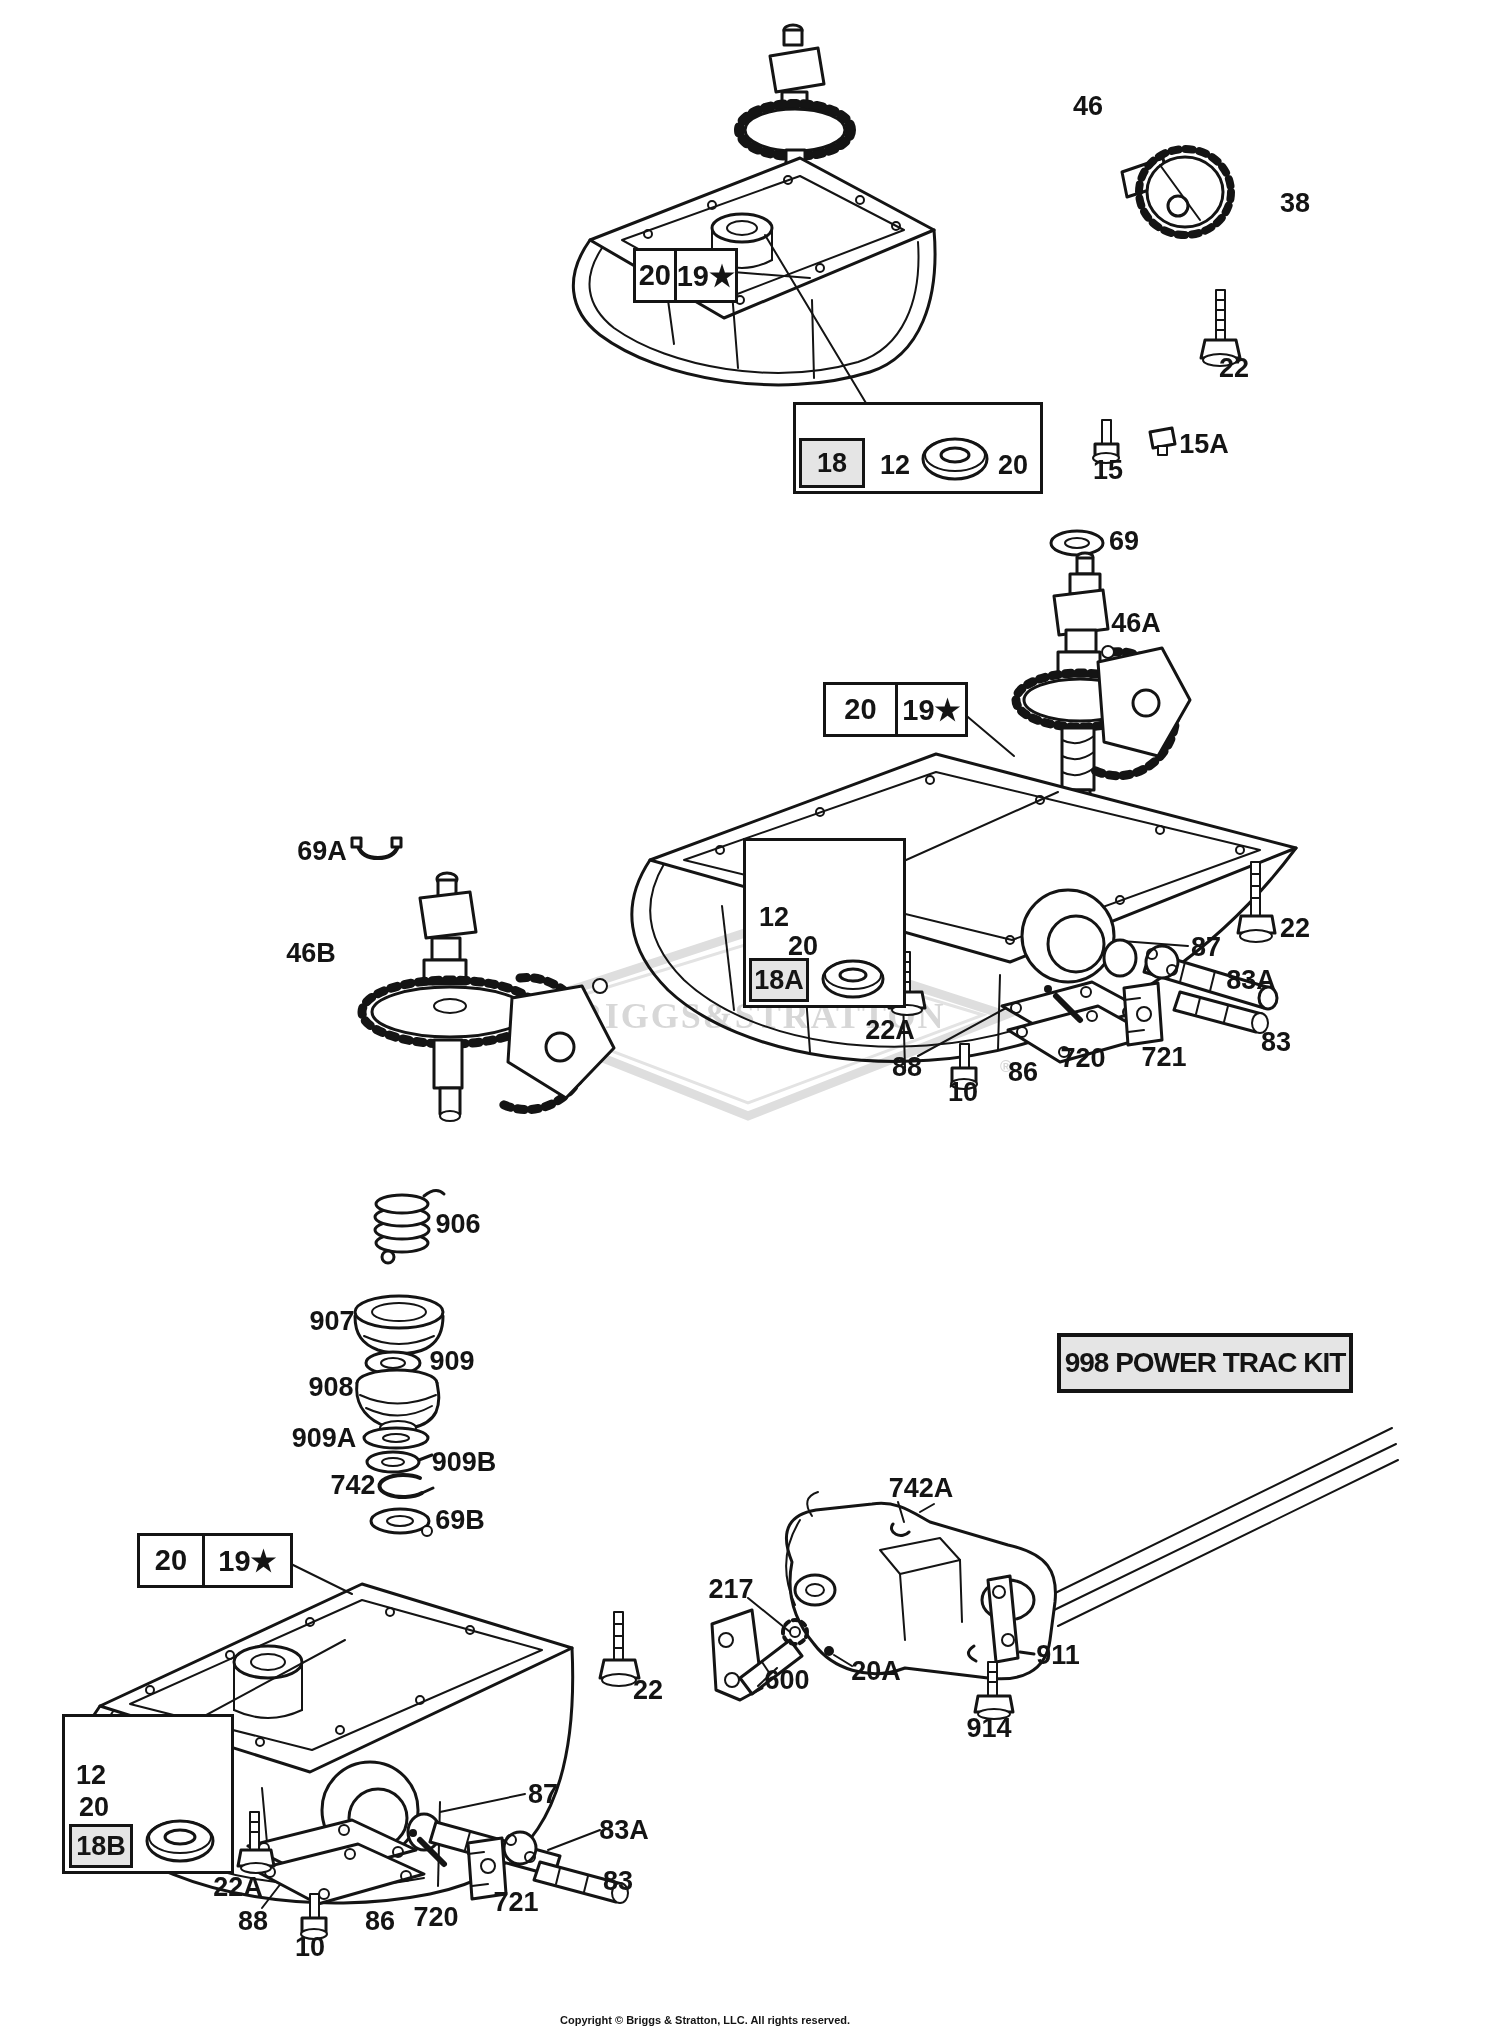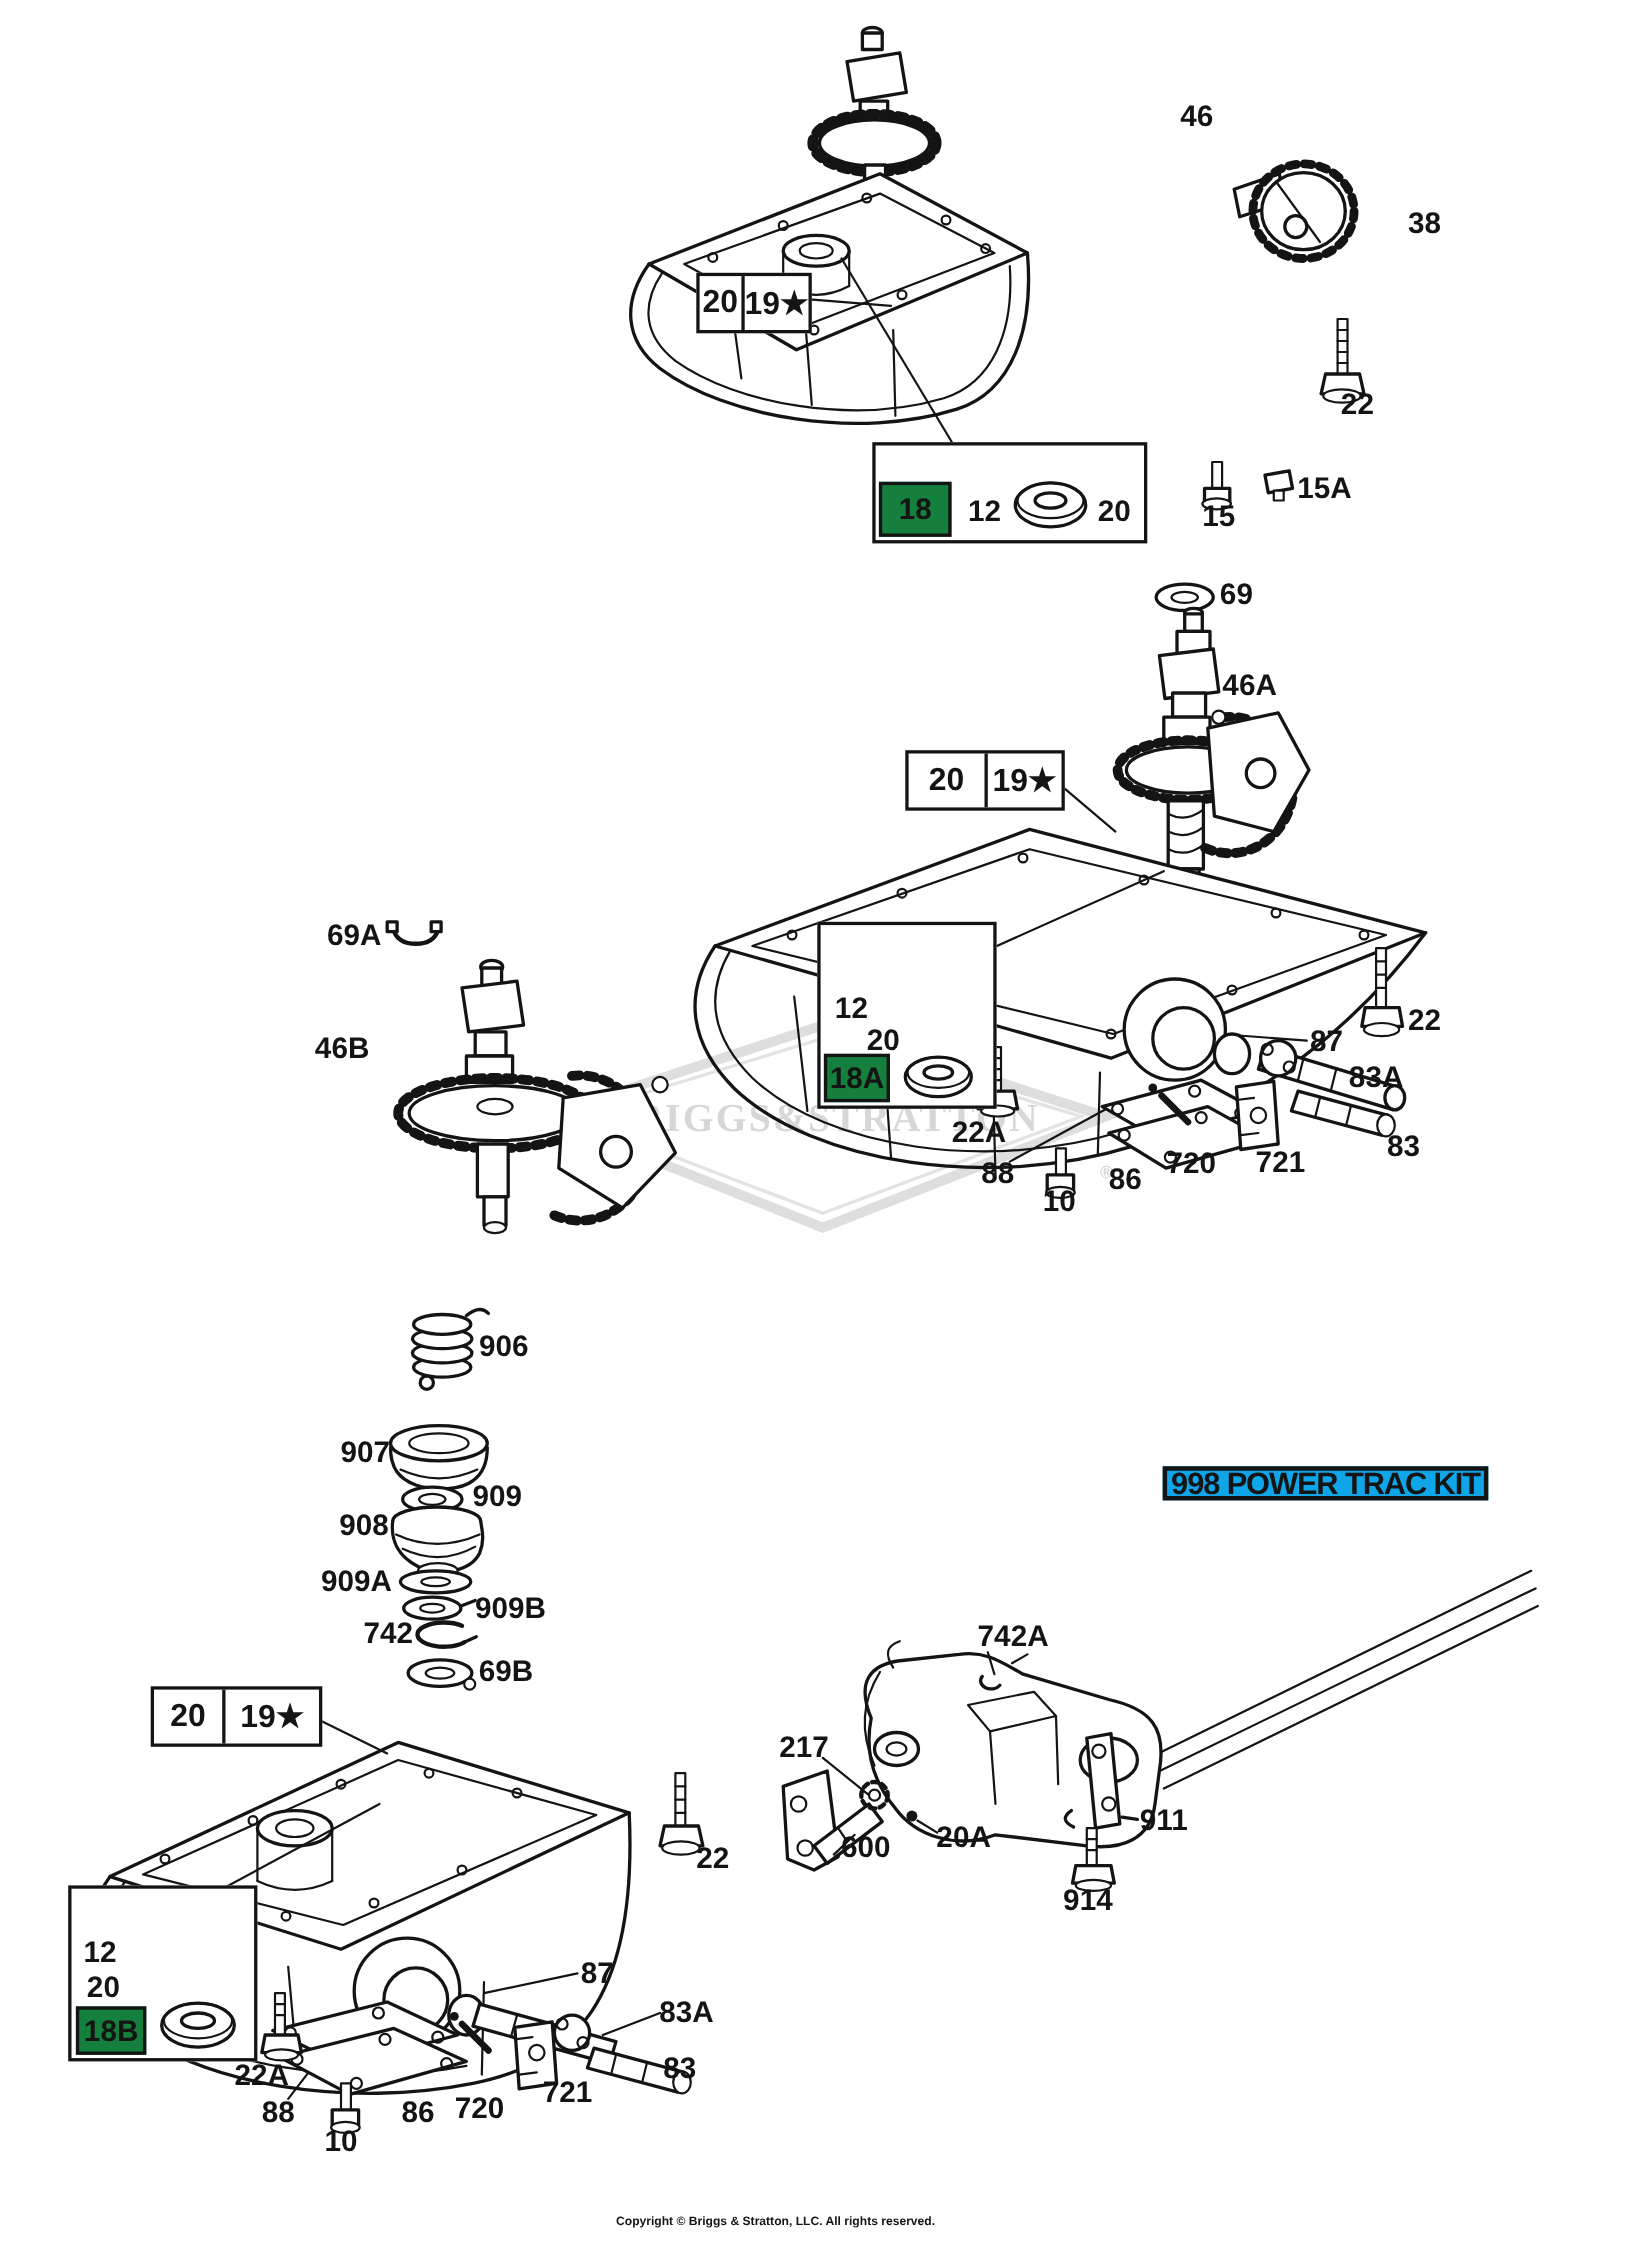--- a/index.html
+++ b/index.html
@@ -17,25 +17,25 @@
        color:#141414;white-space:nowrap;z-index:2;}
   
   .refbox{position:absolute;display:flex;background:#fff;border:3px solid #141414;z-index:2;}
   .refbox .cell{display:flex;align-items:center;justify-content:center;
                 font:700 29px "Liberation Sans",sans-serif;}
   .refbox .cell:first-child{border-right:3px solid #141414;}
   
   .pbox{position:absolute;background:#fff;border:3px solid #141414;z-index:2;}
   .pbox .num{position:absolute;transform:translate(-50%,-50%);font:700 27px "Liberation Sans",sans-serif;white-space:nowrap;}
   .subbox{position:absolute;border:3px solid #141414;display:flex;align-items:center;justify-content:center;
-          font:700 27px "Liberation Sans",sans-serif;background:#15803d;}
+          font:700 27px "Liberation Sans",sans-serif;background:#e5e5e5;}
   .sealsvg{position:absolute;}
   
-  #kit-banner{position:absolute;left:1057px;top:1333px;width:296px;height:31px;border:4px solid #141414;
-              box-sizing:border-box;display:flex;align-items:center;justify-content:center;background:#0ea5e9;
+  #kit-banner{position:absolute;left:1057px;top:1333px;width:296px;height:60px;border:4px solid #141414;
+              box-sizing:border-box;display:flex;align-items:center;justify-content:center;background:#e5e5e5;
               font:700 28px "Liberation Sans",sans-serif;letter-spacing:-1px;white-space:nowrap;z-index:2;}
   
   .note-line{position:absolute;font:400 29px "Liberation Sans",sans-serif;letter-spacing:0.5px;
              border-bottom:3px solid #141414;padding-bottom:3px;white-space:nowrap;z-index:2;color:#141414;}
   #note1{left:783px;top:1872px;}
   #note2{left:772px;top:1904px;padding-left:30px;}
   
   #copyright{position:absolute;left:560px;top:2014px;width:380px;
              font:700 11px "Liberation Sans",sans-serif;color:#141414;z-index:2;}
 </style>

